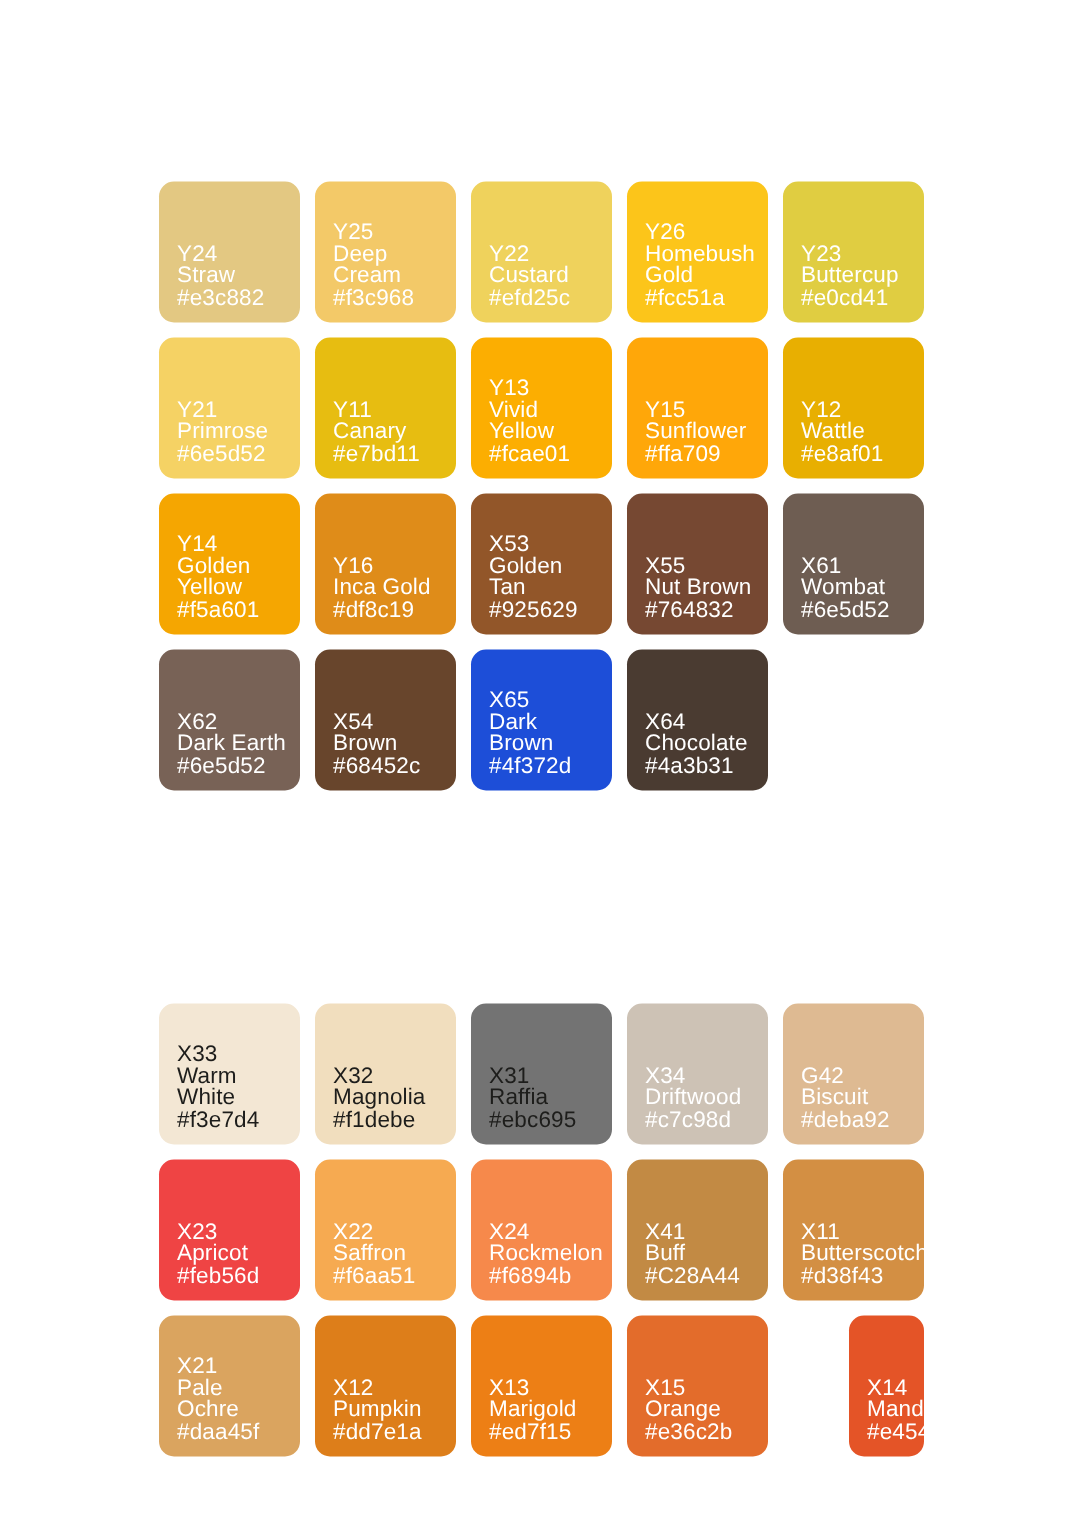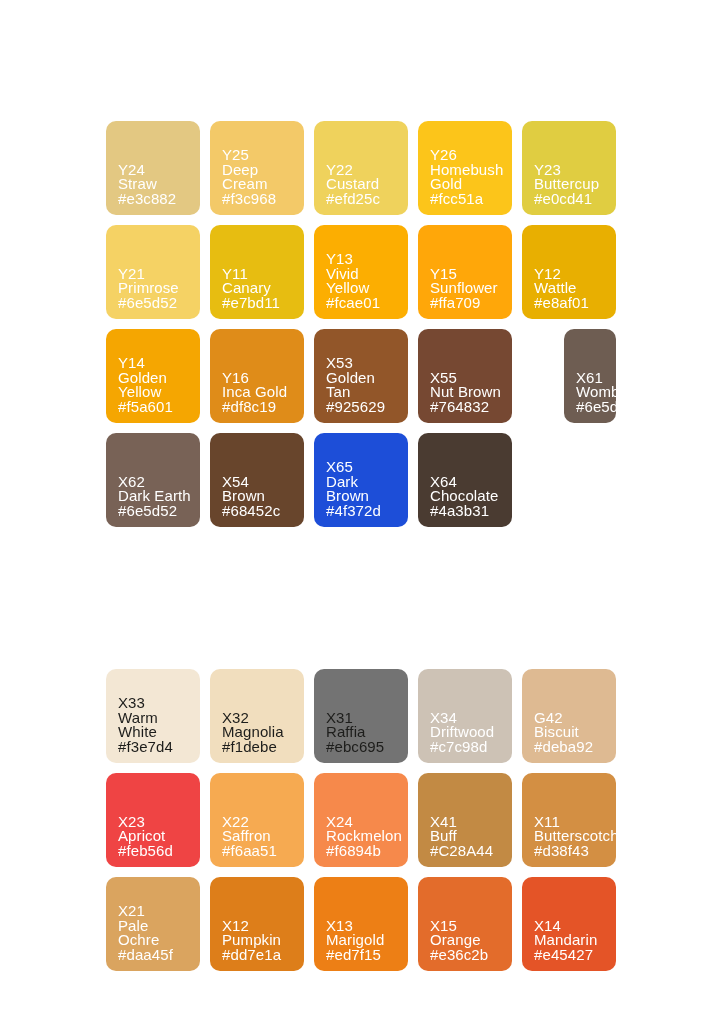--- a/index.html
+++ b/index.html
@@ -161,21 +161,21 @@
           <span class="swatch-hex">#925629</span>
         </div>
       </div>
       <div class="swatch light-label" style="background-color: rgb(118, 72, 50);">
         <div class="swatch-text">
           <span class="swatch-code">X55</span>
           <span class="swatch-name">Nut Brown</span>
           <span class="swatch-hex">#764832</span>
         </div>
       </div>
-      <div class="swatch light-label" style="background-color: rgb(110, 93, 82); margin-left: 42px;">
+      <div class="swatch light-label" style="background-color: rgb(110, 93, 82);">
         <div class="swatch-text">
           <span class="swatch-code">X61</span>
           <span class="swatch-name">Wombat</span>
           <span class="swatch-hex">#6e5d52</span>
         </div>
       </div>
       <div class="swatch light-label" style="background-color: rgb(120, 98, 86); padding-left: 20px;">
         <div class="swatch-text">
           <span class="swatch-code">X62</span>
           <span class="swatch-name">Dark Earth</span>
@@ -296,21 +296,21 @@
           <span class="swatch-hex">#ed7f15</span>
         </div>
       </div>
       <div class="swatch light-label" style="background-color: rgb(227, 108, 43);">
         <div class="swatch-text">
           <span class="swatch-code">X15</span>
           <span class="swatch-name">Orange</span>
           <span class="swatch-hex">#e36c2b</span>
         </div>
       </div>
-      <div class="swatch light-label" style="background-color: rgb(228, 84, 39);">
+      <div class="swatch light-label" style="background-color: rgb(228, 84, 39); margin-left: 44px;">
         <div class="swatch-text">
           <span class="swatch-code">X14</span>
           <span class="swatch-name">Mandarin</span>
           <span class="swatch-hex">#e45427</span>
         </div>
       </div>
     </div>
 </div>
 
 </body></html>

